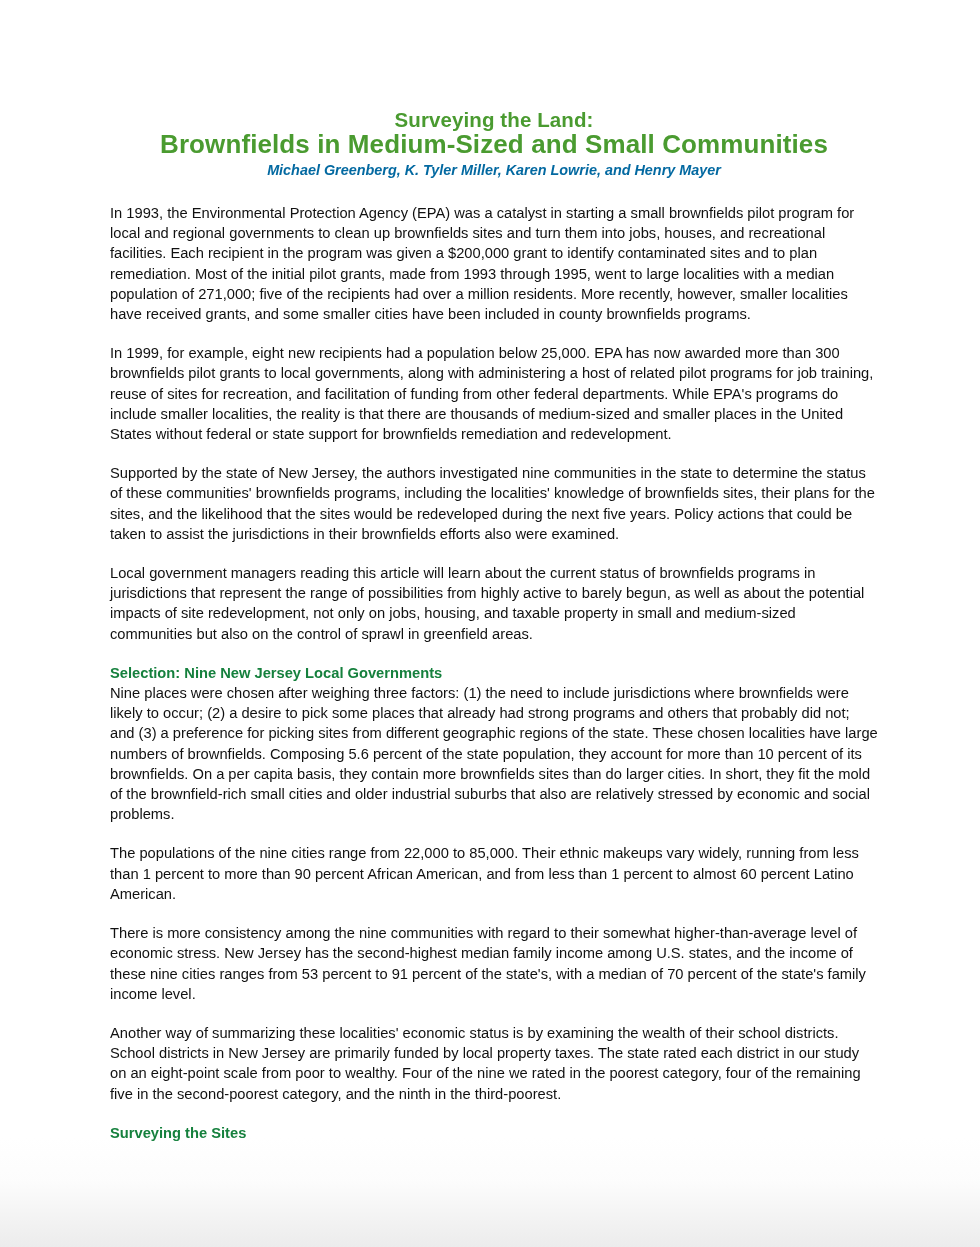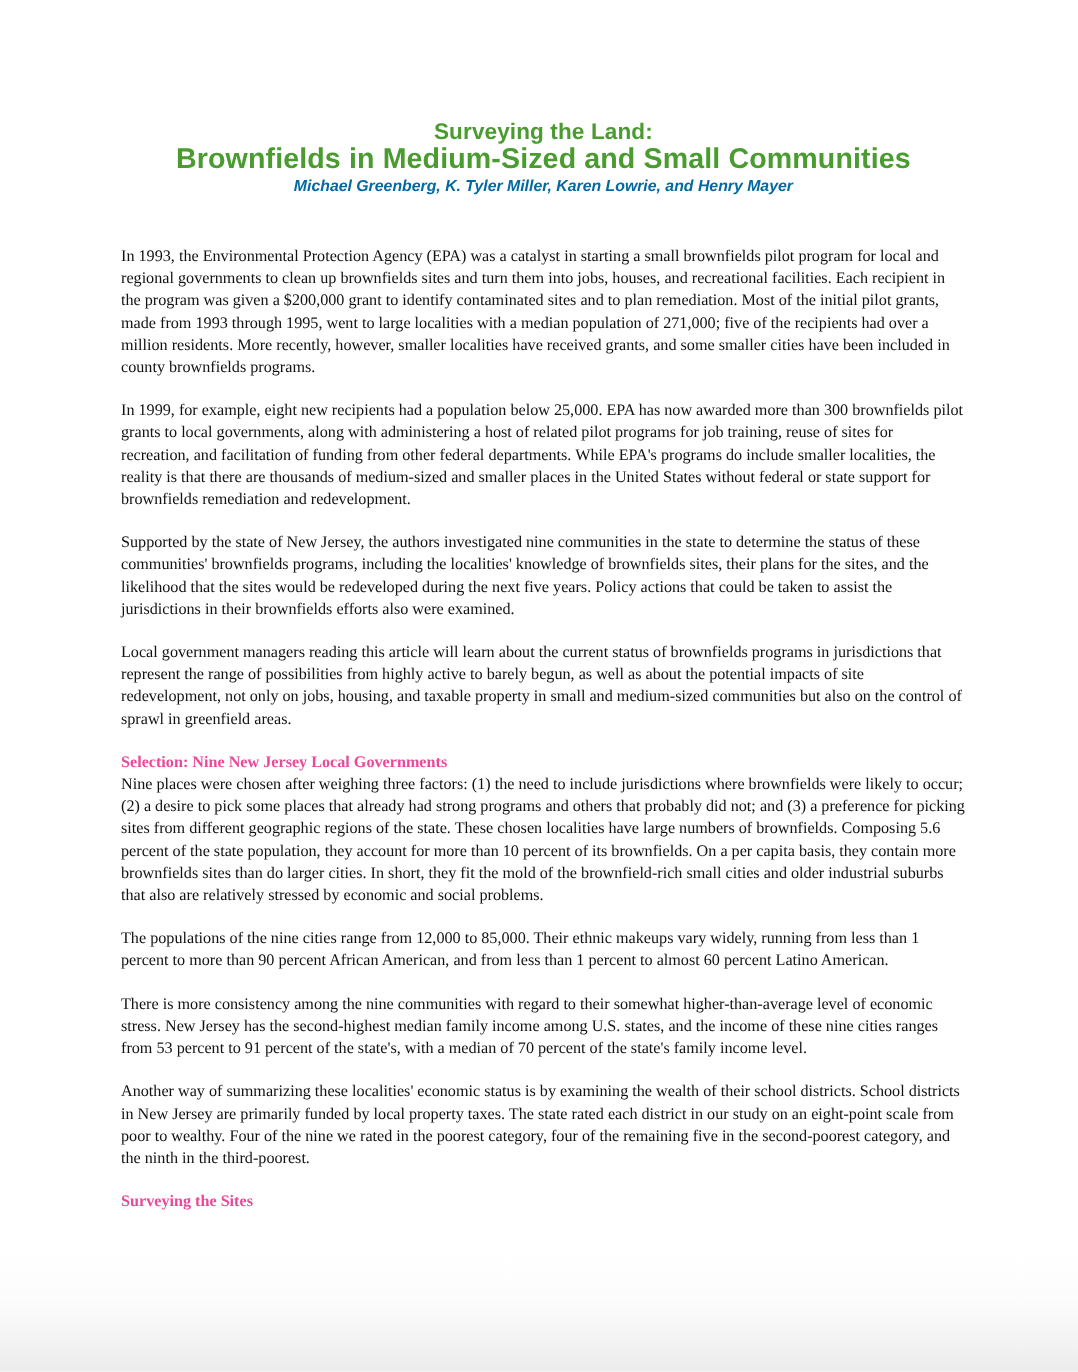--- a/index.html
+++ b/index.html
@@ -64,38 +64,37 @@
   .doc-authors {
     margin-top: 5px;
     font-weight: bold;
     font-style: italic;
     font-size: 14.4px;
     line-height: 18px;
     color: #0369a1;
   }
 
   .body-block {
-    margin-top: 44px;
-    font-family: Liberation Serif, serif;
+    margin-top: 24px;
   }
 
   p.para {
     margin: 0 0 19px 0;
     font-size: 14.7px;
     line-height: 20.2px;
     text-align: left;
     color: #111111;
   }
 
   h2.section-head {
     margin: 0 0 0 0;
     font-size: 14.7px;
     line-height: 20.2px;
     font-weight: bold;
-    color: #ec4899;
+    color: #15803d;
   }
 
   h2.section-head.spaced-above {
     margin-top: 19px;
   }
 
   .after-head {
     margin-top: 0;
   }
 </style>
@@ -119,21 +118,21 @@
       <p class="para">In 1999, for example, eight new recipients had a population below 25,000. EPA has now awarded more than 300 brownfields pilot grants to local governments, along with administering a host of related pilot programs for job training, reuse of sites for recreation, and facilitation of funding from other federal departments. While EPA's programs do include smaller localities, the reality is that there are thousands of medium-sized and smaller places in the United States without federal or state support for brownfields remediation and redevelopment.</p>
 
       <p class="para">Supported by the state of New Jersey, the authors investigated nine communities in the state to determine the status of these communities' brownfields programs, including the localities' knowledge of brownfields sites, their plans for the sites, and the likelihood that the sites would be redeveloped during the next five years. Policy actions that could be taken to assist the jurisdictions in their brownfields efforts also were examined.</p>
 
       <p class="para">Local government managers reading this article will learn about the current status of brownfields programs in jurisdictions that represent the range of possibilities from highly active to barely begun, as well as about the potential impacts of site redevelopment, not only on jobs, housing, and taxable property in small and medium-sized communities but also on the control of sprawl in greenfield areas.</p>
 
       <h2 class="section-head">Selection: Nine New Jersey Local Governments</h2>
 
       <p class="para after-head">Nine places were chosen after weighing three factors: (1) the need to include jurisdictions where brownfields were likely to occur; (2) a desire to pick some places that already had strong programs and others that probably did not; and (3) a preference for picking sites from different geographic regions of the state. These chosen localities have large numbers of brownfields. Composing 5.6 percent of the state population, they account for more than 10 percent of its brownfields. On a per capita basis, they contain more brownfields sites than do larger cities. In short, they fit the mold of the brownfield-rich small cities and older industrial suburbs that also are relatively stressed by economic and social problems.</p>
 
-      <p class="para">The populations of the nine cities range from 12,000 to 85,000. Their ethnic makeups vary widely, running from less than 1 percent to more than 90 percent African American, and from less than 1 percent to almost 60 percent Latino American.</p>
+      <p class="para">The populations of the nine cities range from 22,000 to 85,000. Their ethnic makeups vary widely, running from less than 1 percent to more than 90 percent African American, and from less than 1 percent to almost 60 percent Latino American.</p>
 
       <p class="para">There is more consistency among the nine communities with regard to their somewhat higher-than-average level of economic stress. New Jersey has the second-highest median family income among U.S. states, and the income of these nine cities ranges from 53 percent to 91 percent of the state's, with a median of 70 percent of the state's family income level.</p>
 
       <p class="para">Another way of summarizing these localities' economic status is by examining the wealth of their school districts. School districts in New Jersey are primarily funded by local property taxes. The state rated each district in our study on an eight-point scale from poor to wealthy. Four of the nine we rated in the poorest category, four of the remaining five in the second-poorest category, and the ninth in the third-poorest.</p>
 
       <h2 class="section-head spaced-above">Surveying the Sites</h2>
 
     </div>
   </div>
 

